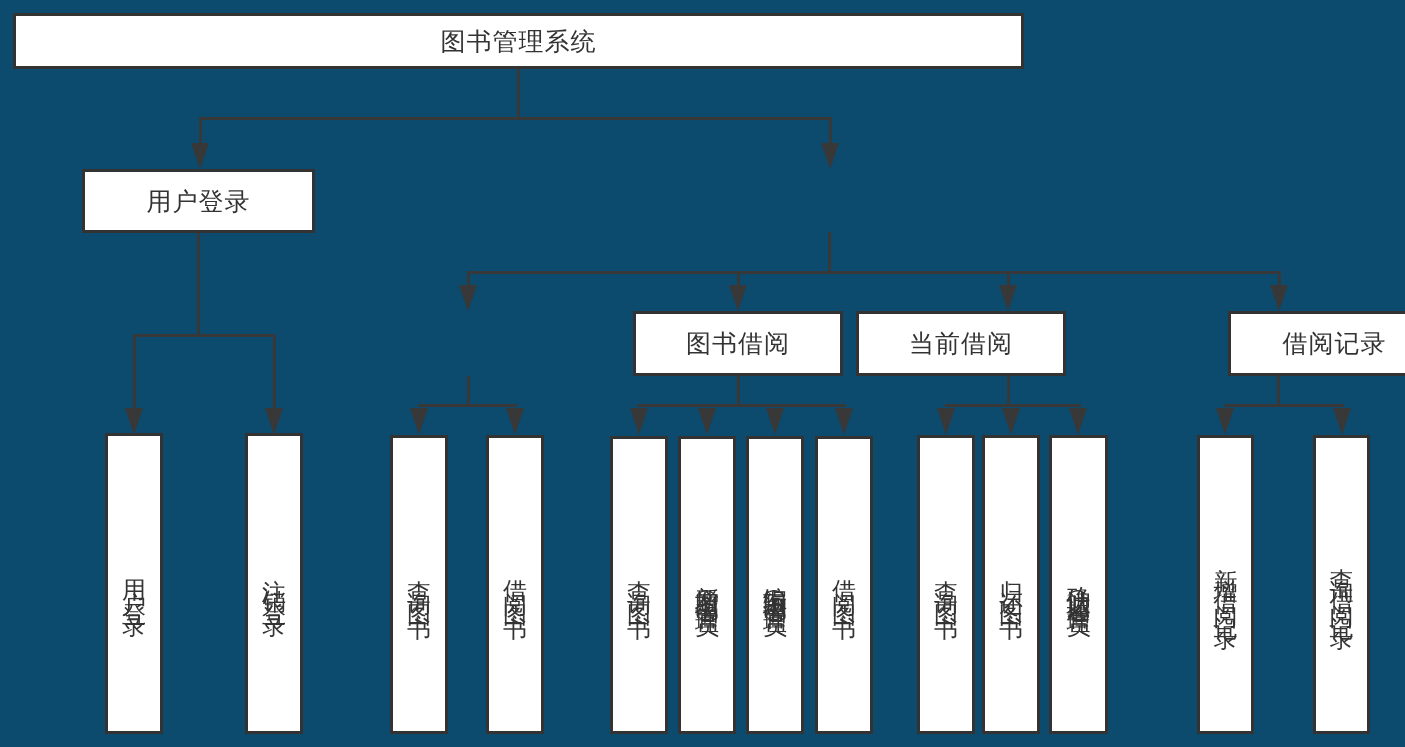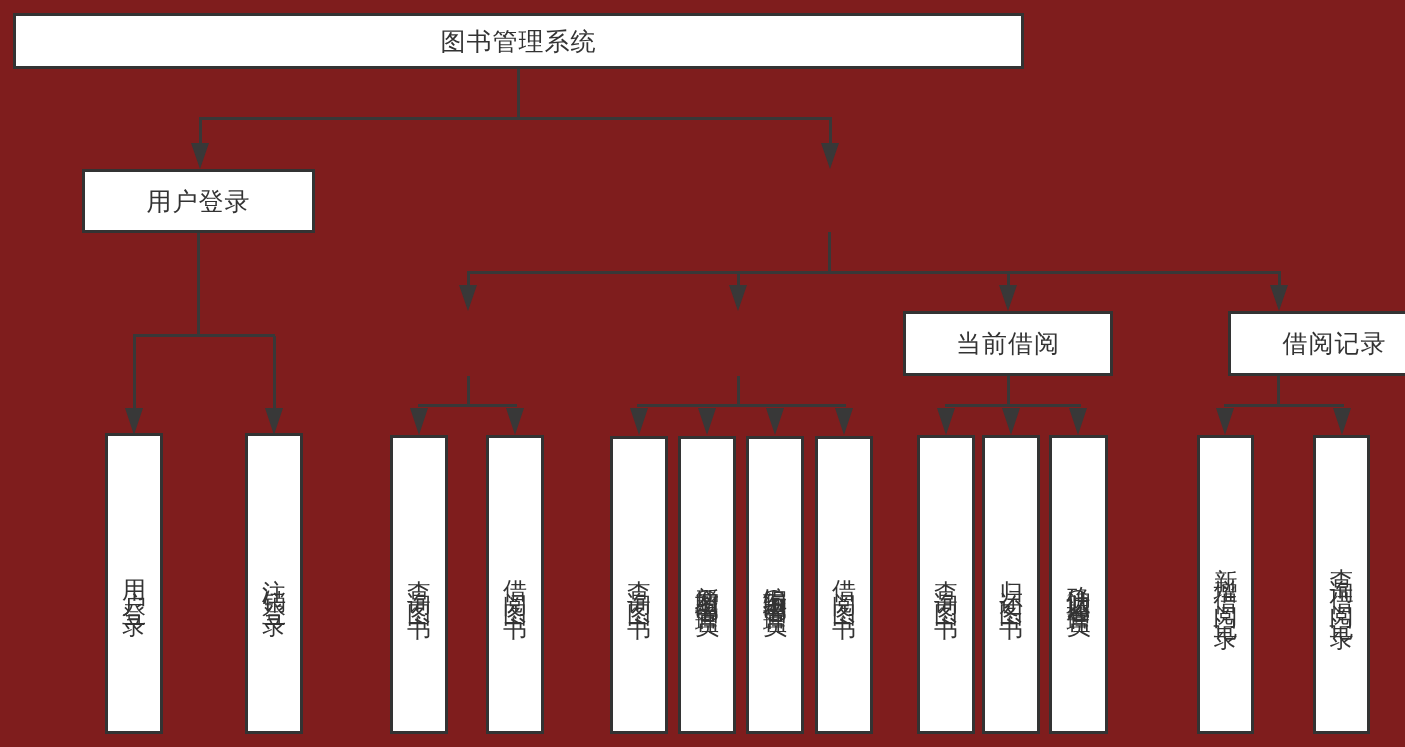--- a/index.html
+++ b/index.html
@@ -1,17 +1,17 @@
 <!DOCTYPE html>
 <html><head>
 <meta charset="utf-8">
 <style>
   html,body{margin:0;padding:0;background:#ffffff;}
   .canvas{
-    position:relative;width:1405px;height:747px;background:#7f1d1d;overflow:hidden;
+    position:relative;width:1405px;height:747px;background:#0c4a6e;overflow:hidden;
     font-family:"Liberation Sans","DejaVu Sans",sans-serif;color:#333333;
   }
   .box{
     position:absolute;box-sizing:border-box;border:3px solid #333333;background:#ffffff;
     display:flex;align-items:center;justify-content:center;
     font-size:25px;letter-spacing:1px;line-height:1;white-space:nowrap;
   }
   .leaf{
     position:absolute;box-sizing:border-box;border:3px solid #333333;background:#ffffff;
     display:flex;align-items:center;justify-content:center;
@@ -60,21 +60,22 @@
   <div class="line" style="left:467px;top:271px;width:814px;height:3px"></div>
   <div class="line" style="left:467px;top:274px;width:3px;height:12px"></div>
   <div class="arrow" style="left:459px;top:285px"></div>
   <div class="line" style="left:737px;top:274px;width:3px;height:12px"></div>
   <div class="arrow" style="left:729px;top:285px"></div>
   <div class="line" style="left:1007px;top:274px;width:3px;height:12px"></div>
   <div class="arrow" style="left:999px;top:285px"></div>
   <div class="line" style="left:1278px;top:274px;width:3px;height:12px"></div>
   <div class="arrow" style="left:1270px;top:285px"></div>
 
-  <div class="box" style="left:903px;top:311px;width:210px;height:65px">当前借阅</div>
+  <div class="box" style="left:633px;top:311px;width:210px;height:65px">图书借阅</div>
+  <div class="box" style="left:856px;top:311px;width:210px;height:65px">当前借阅</div>
   <div class="box" style="left:1228px;top:311px;width:213px;height:65px">借阅记录</div>
 
   <div class="line" style="left:467px;top:376px;width:3px;height:30px"></div>
   <div class="line" style="left:418px;top:404px;width:99px;height:3px"></div>
   <div class="arrow leafarrow" style="left:410px;top:408px"></div>
   <div class="arrow leafarrow" style="left:506px;top:408px"></div>
 
   <div class="line" style="left:737px;top:376px;width:3px;height:30px"></div>
   <div class="line" style="left:637px;top:404px;width:209px;height:3px"></div>
   <div class="arrow leafarrow" style="left:630px;top:408px"></div>

